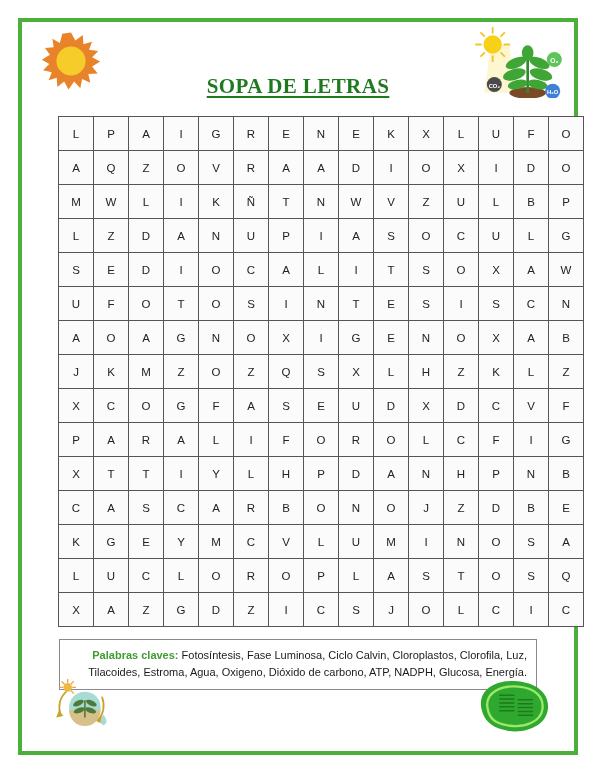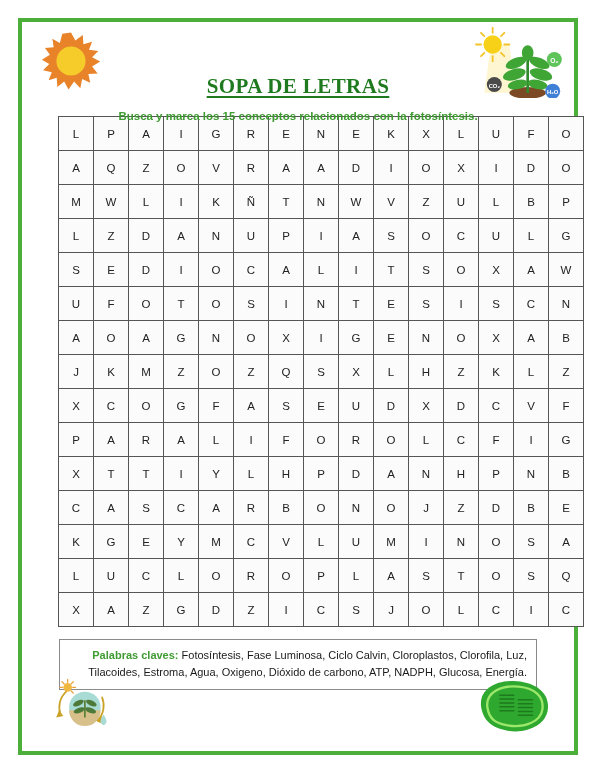--- a/index.html
+++ b/index.html
@@ -177,21 +177,20 @@
       <text x="106" y="44" font-size="8" font-family="Liberation Sans, sans-serif" fill="#ffffff" text-anchor="middle" font-weight="bold">O₂</text>
 
       <circle cx="34" cy="70" r="9" fill="#4a4a4a"></circle>
       <text x="34" y="74" font-size="7" font-family="Liberation Sans, sans-serif" fill="#ffffff" text-anchor="middle" font-weight="bold">CO₂</text>
 
       <circle cx="104" cy="78" r="9" fill="#3f7fd6"></circle>
       <text x="104" y="82" font-size="7" font-family="Liberation Sans, sans-serif" fill="#ffffff" text-anchor="middle" font-weight="bold">H₂O</text>
     </svg>
 
     <div class="title">SOPA DE LETRAS</div>
-    <div class="subtitle">Busca y marca los 15 conceptos relacionados con la fotosíntesis.</div>
   </div>
 
   <div class="grid-wrap">
     <table class="grid">
       <tbody id="grid-body">
           <tr>
             <td>L</td>
             <td>P</td>
             <td>A</td>
             <td>I</td>

